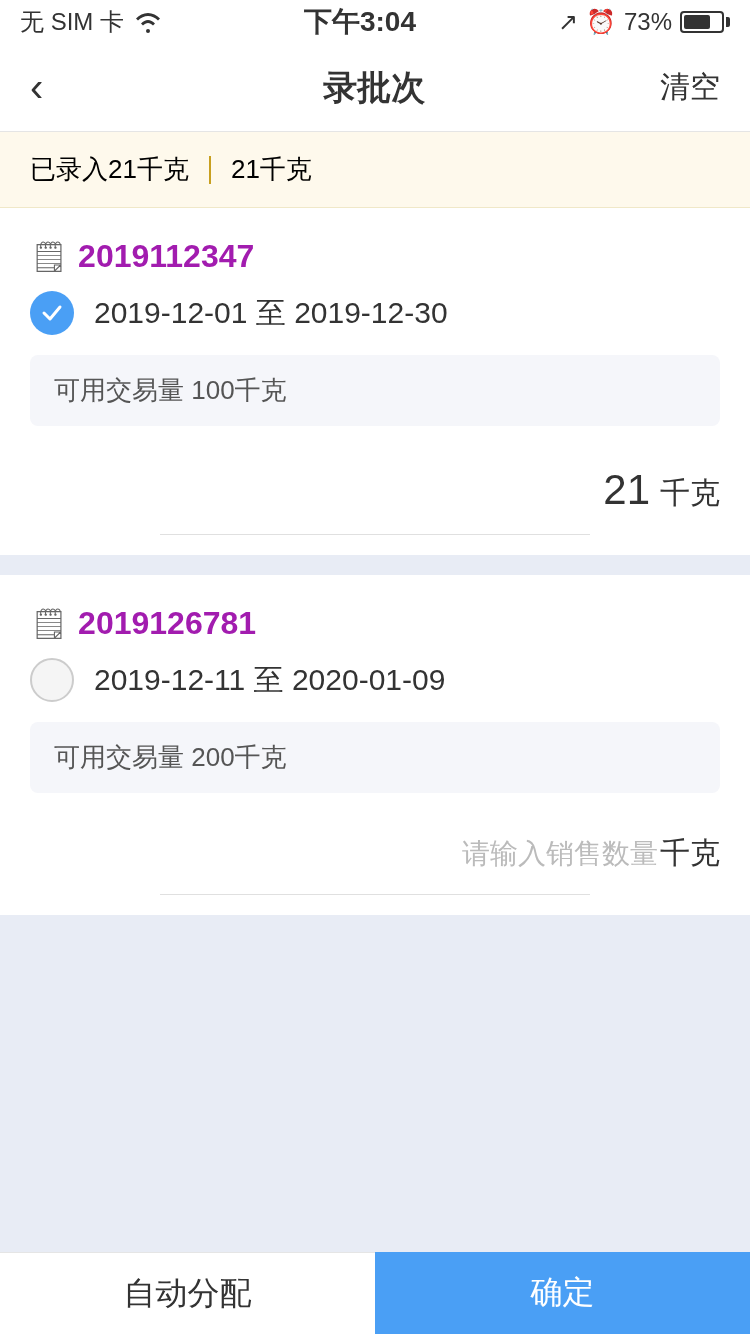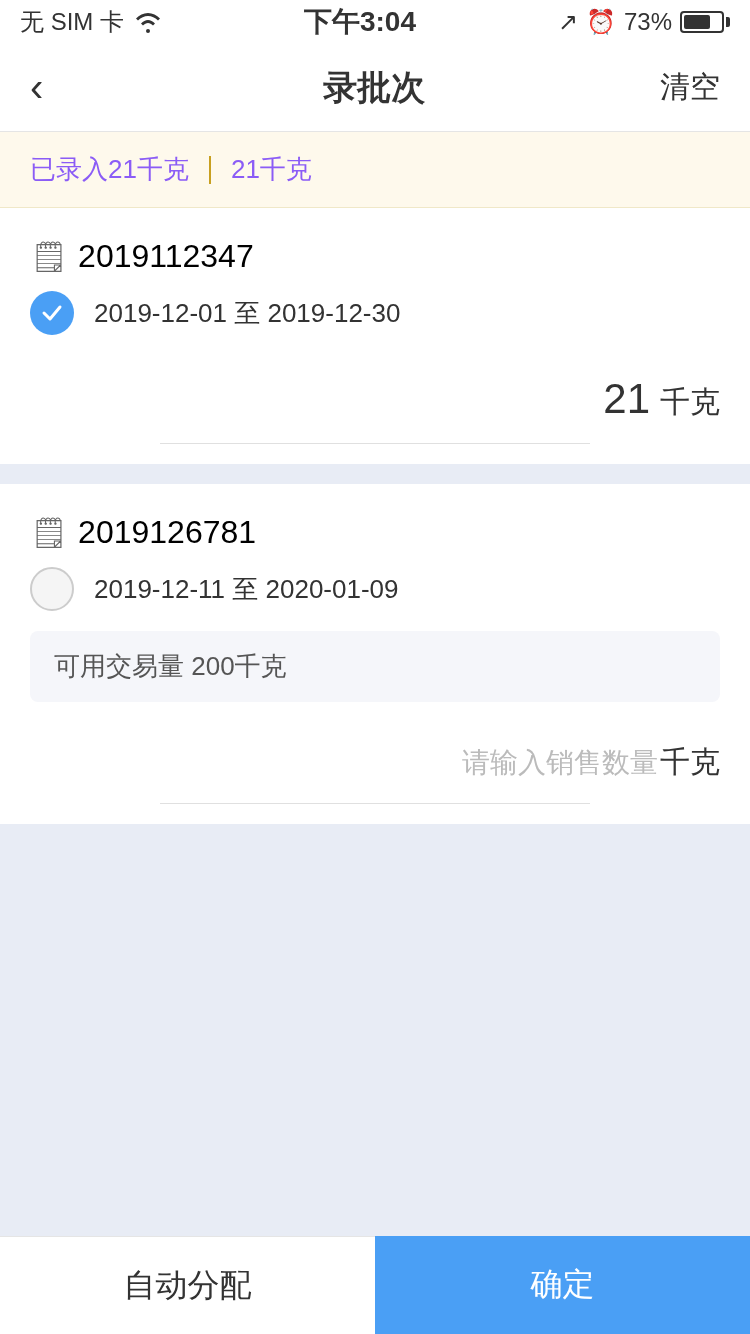--- a/index.html
+++ b/index.html
@@ -102,21 +102,21 @@
       width: 100%;
       background: #fef9ec;
       padding: 20px 30px;
       display: flex;
       align-items: center;
       gap: 20px;
       border-bottom: 1px solid #f0e8c8;
     }
     .info-item {
       font-size: 26px;
-      color: #8b5cf6;
+      color: #000000;
       font-weight: 500;
     }
     .info-divider {
       width: 2px;
       height: 28px;
       background: #c8a020;
     }
 
     
     .batch-card {
@@ -131,22 +131,22 @@
       align-items: center;
       gap: 10px;
       margin-bottom: 16px;
     }
     .batch-icon {
       font-size: 30px;
       color: #666;
     }
     .batch-id {
       font-size: 32px;
-      font-weight: 400;
-      color: #000000;
+      font-weight: 700;
+      color: #a21caf;
     }
     .batch-date-row {
       display: flex;
       align-items: center;
       gap: 20px;
       margin-bottom: 20px;
     }
     .check-circle {
       width: 44px;
       height: 44px;
@@ -163,21 +163,21 @@
     }
     .empty-circle {
       width: 44px;
       height: 44px;
       border-radius: 50%;
       border: 2px solid #ccc;
       background: #f5f5f5;
       flex-shrink: 0;
     }
     .batch-date {
-      font-size: 26px;
+      font-size: 30px;
       color: #333;
     }
     .avail-box {
       background: #f5f6fa;
       border-radius: 8px;
       padding: 18px 24px;
       margin-bottom: 20px;
       font-size: 26px;
       color: #555;
     }
@@ -241,21 +241,21 @@
       flex: 1;
       min-height: 420px;
     }
 
     
     .bottom-bar {
       position: fixed;
       bottom: 0;
       left: 0;
       width: 750px;
-      height: 98px;
+      height: 82px;
       display: flex;
       background: #fff;
     }
     .btn-auto {
       flex: 1;
       display: flex;
       align-items: center;
       justify-content: center;
       font-size: 32px;
       color: #333;
@@ -321,20 +321,21 @@
       <span class="batch-id">2019112347</span>
     </div>
     <div class="batch-date-row">
       <div class="check-circle">
         <svg viewBox="0 0 26 26" fill="none">
           <polyline points="5,13 11,19 21,7" stroke="#fff" stroke-width="3" stroke-linecap="round" stroke-linejoin="round"></polyline>
         </svg>
       </div>
       <span class="batch-date">2019-12-01 至 2019-12-30</span>
     </div>
+    <div class="avail-box">可用交易量 100千克</div>
   </div>
   <div class="amount-row">
     <span class="amount-value">21</span>
     <span class="amount-unit">千克</span>
   </div>
   <div class="amount-divider"></div>
   <div style="height:20px; background:#fff;"></div>
 </div>
 
 <div class="section-sep"></div>

